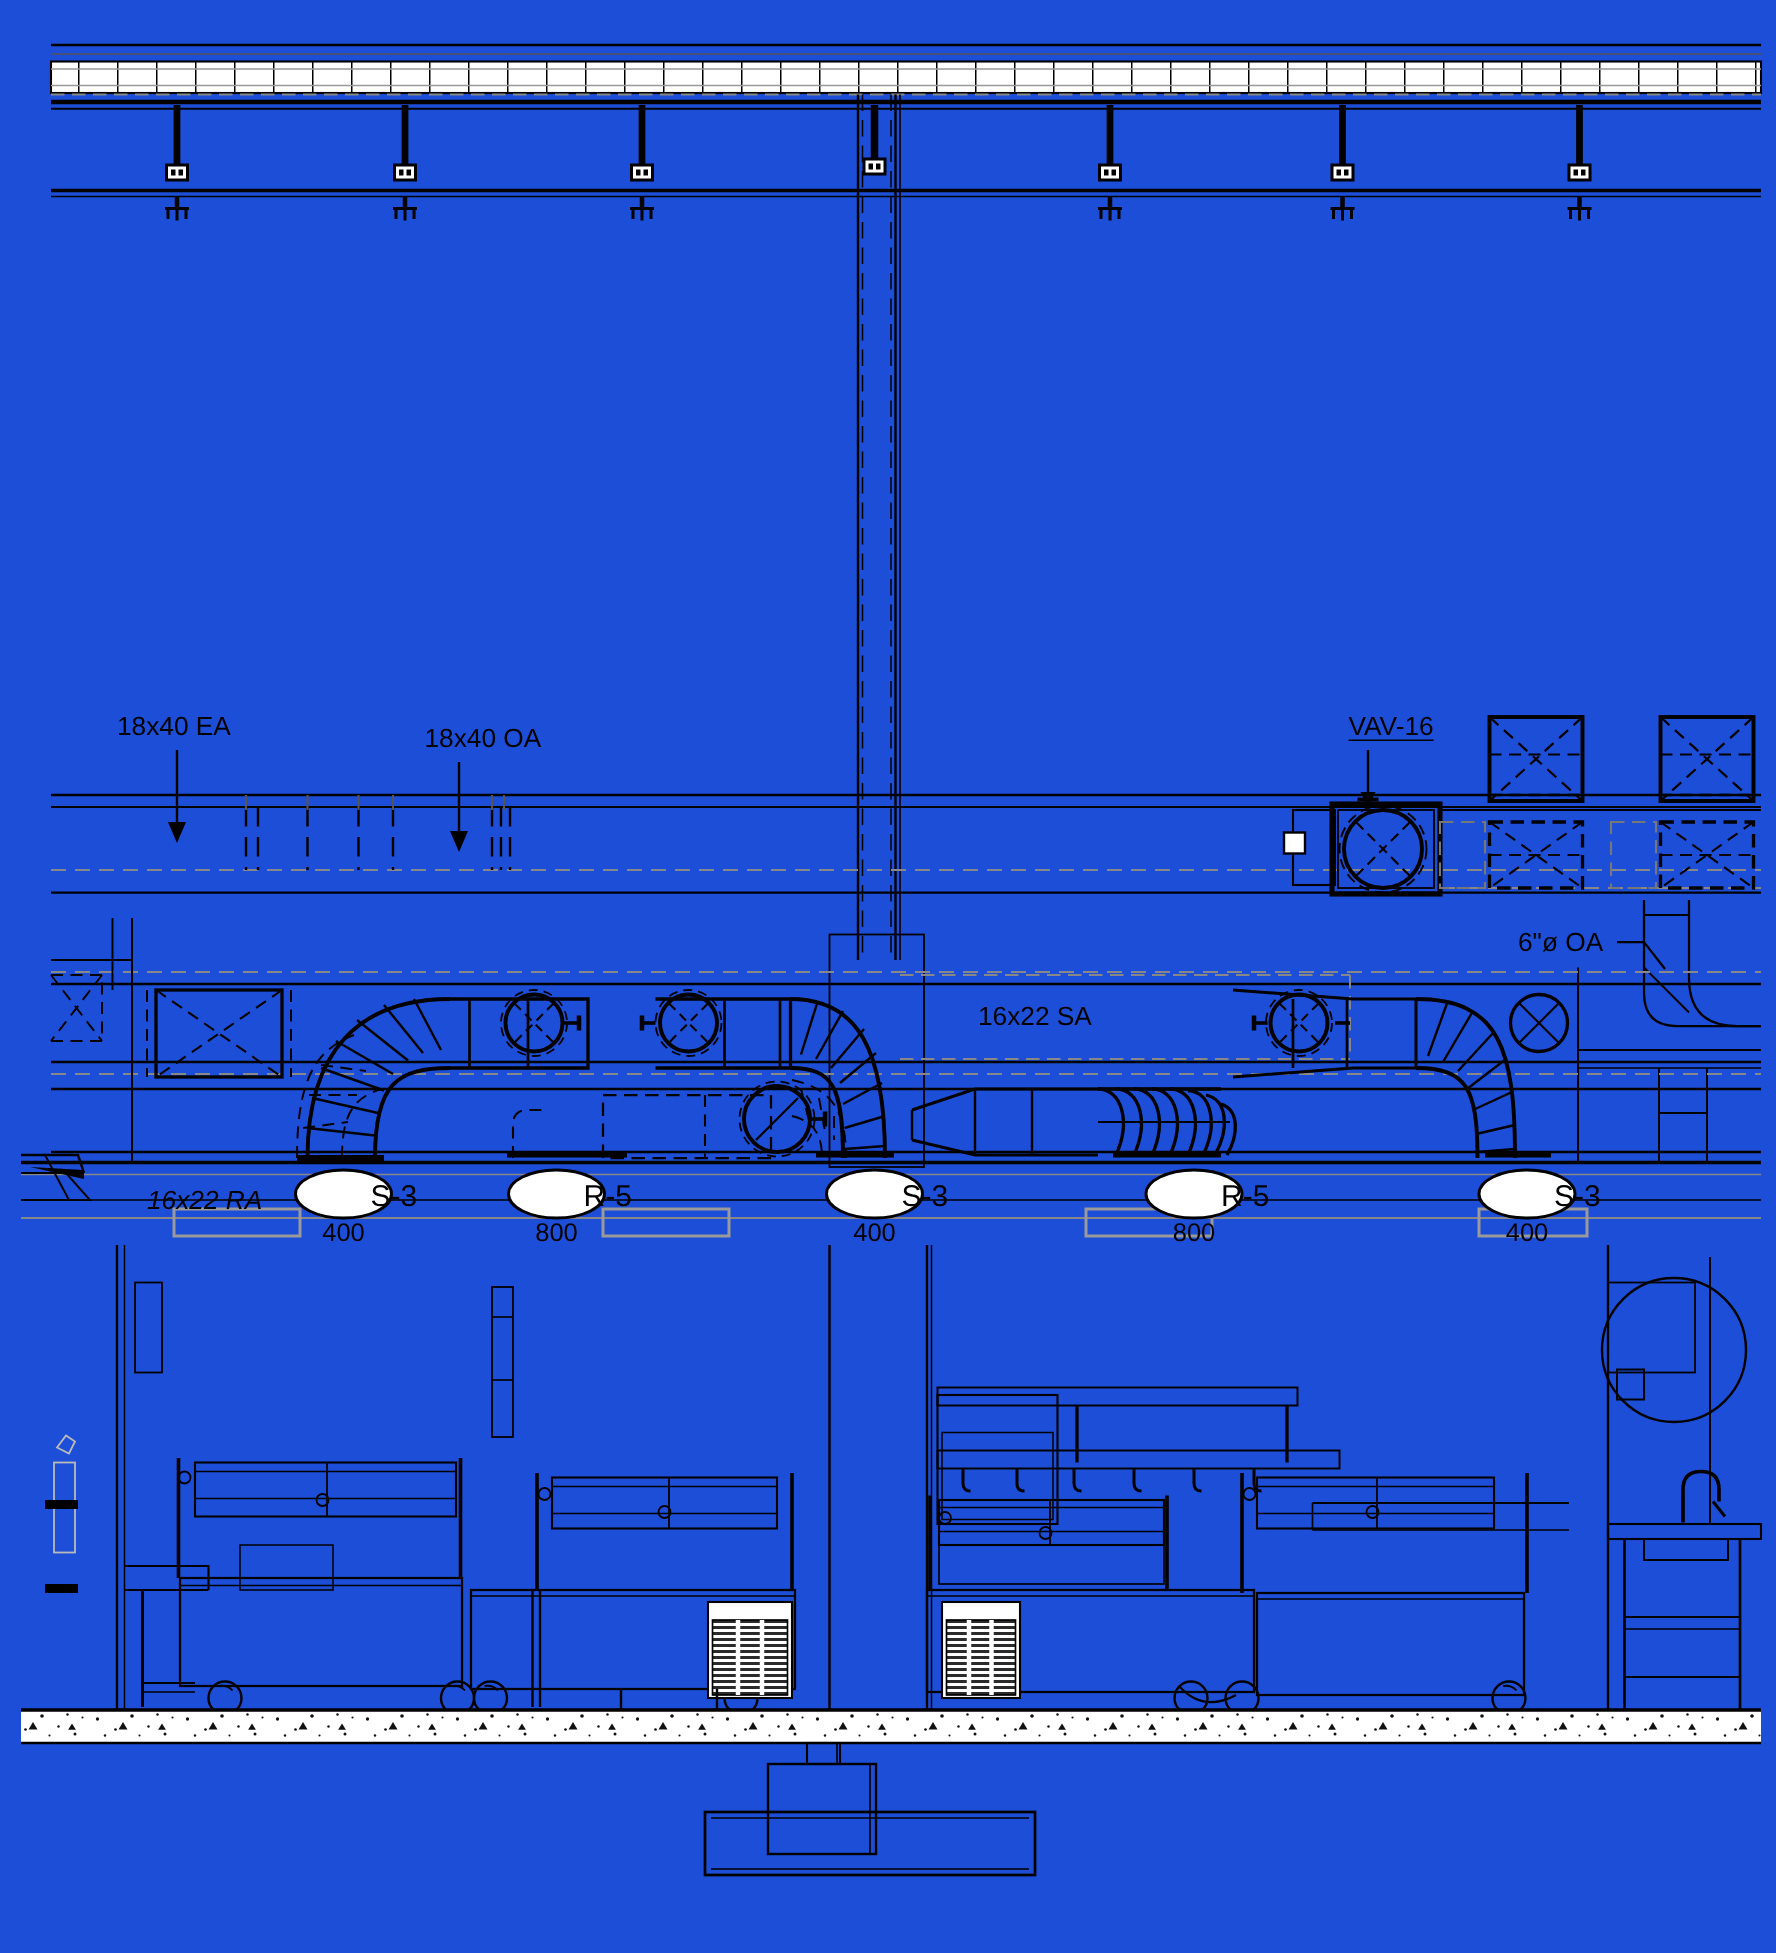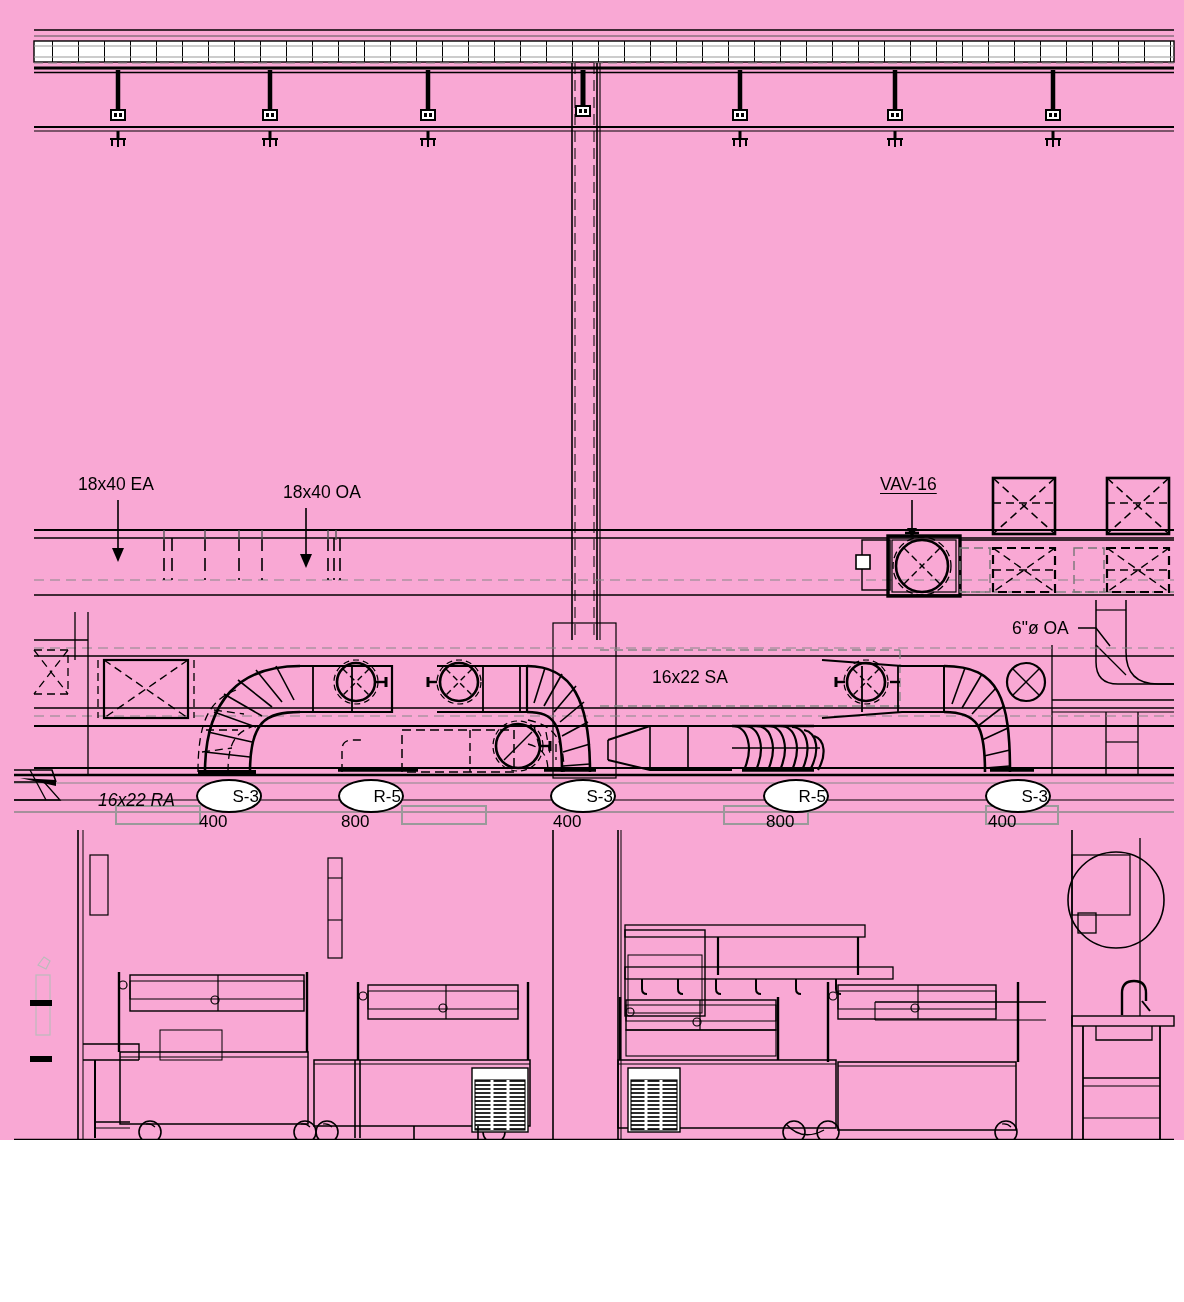--- a/index.html
+++ b/index.html
@@ -6,50 +6,52 @@
     margin: 0;
     padding: 0;
     background: #ffffff;
   }
   body {
     font-family: "Liberation Sans", sans-serif;
   }
   #sheet {
     position: relative;
     width: 1184px;
-    height: 1140px;
-    background: #f9a8d4;
+    height: 1302px;
+    background: #1d4ed8;
     overflow: hidden;
   }
   #dwg {
     position: absolute;
     left: 0;
     top: 0;
   }
   .lbl {
     position: absolute;
     font-family: "Liberation Sans", sans-serif;
     color: #000000;
     white-space: nowrap;
     line-height: 1;
   }
   .lbl-note {
     font-size: 17.5px;
   }
   .lbl-tag {
-    font-size: 17px;
-    text-align: right;
+    font-size: 20px;
+    text-align: left;
+    padding-left: 48px;
   }
   .lbl-dim {
     font-size: 17px;
-    text-align: left;
+    text-align: center;
   }
   .underline {
     text-decoration: underline;
     text-underline-offset: 3px;
+    margin-left: 19px;
   }
 </style>
 </head>
 <body>
 
 <div id="sheet">
 
   <svg id="dwg" width="1184" height="1302" viewBox="0 0 1184 1302" shape-rendering="geometricPrecision">
 
     <defs>

